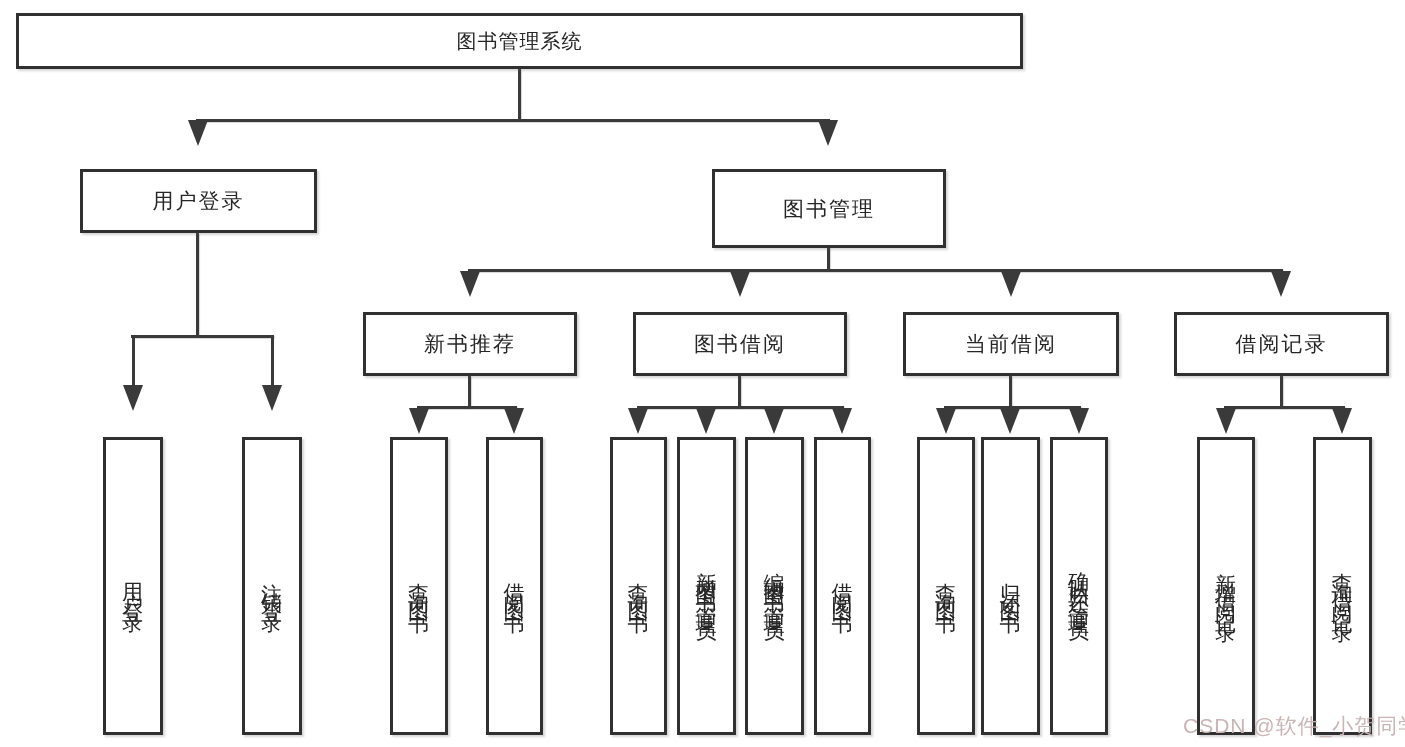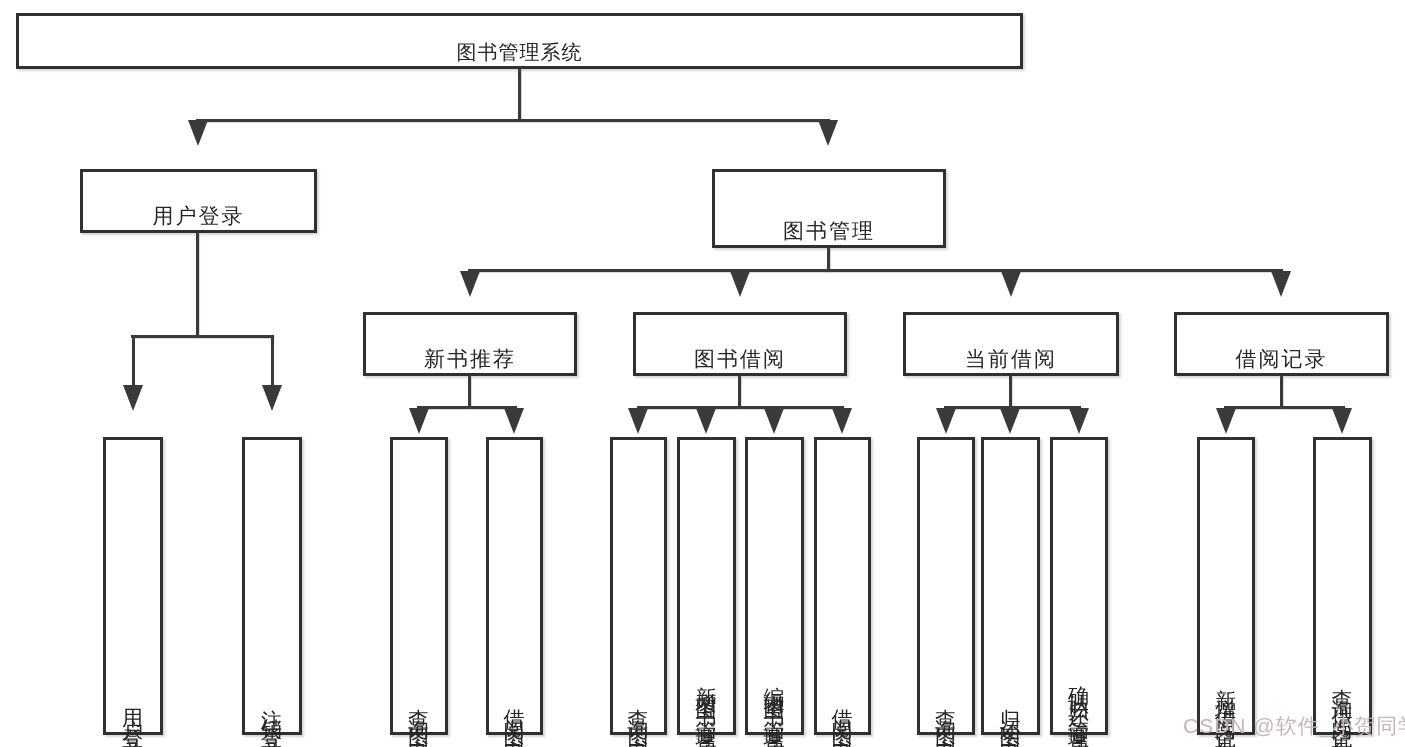--- a/index.html
+++ b/index.html
@@ -2,21 +2,21 @@
 <html><head>
 <meta charset="utf-8">
 <style>
   html,body{margin:0;padding:0;background:#ffffff;}
   .stage{
     position:relative;width:1405px;height:747px;background:#ffffff;overflow:hidden;
     font-family:"Liberation Sans","DejaVu Sans",sans-serif;color:#262626;
   }
   .box{
     position:absolute;background:#ffffff;border:3px solid #303030;box-sizing:border-box;
-    display:flex;align-items:flex-end;justify-content:center;
+    display:flex;align-items:center;justify-content:center;
     box-shadow:2px 2px 2px rgba(90,90,90,0.25);
   }
   .hbox span{font-size:21px;letter-spacing:2px;white-space:nowrap;}
   .rootbox span{font-size:20px;letter-spacing:1px;}
   .vbox span{
     writing-mode:vertical-lr;text-orientation:mixed;
     font-size:21px;letter-spacing:10px;line-height:1;
   }
   .vbox span.long{letter-spacing:7px;}
   .hline,.vline{position:absolute;background:#3a3a3a;box-shadow:1px 1px 1px rgba(120,120,120,0.3);}

